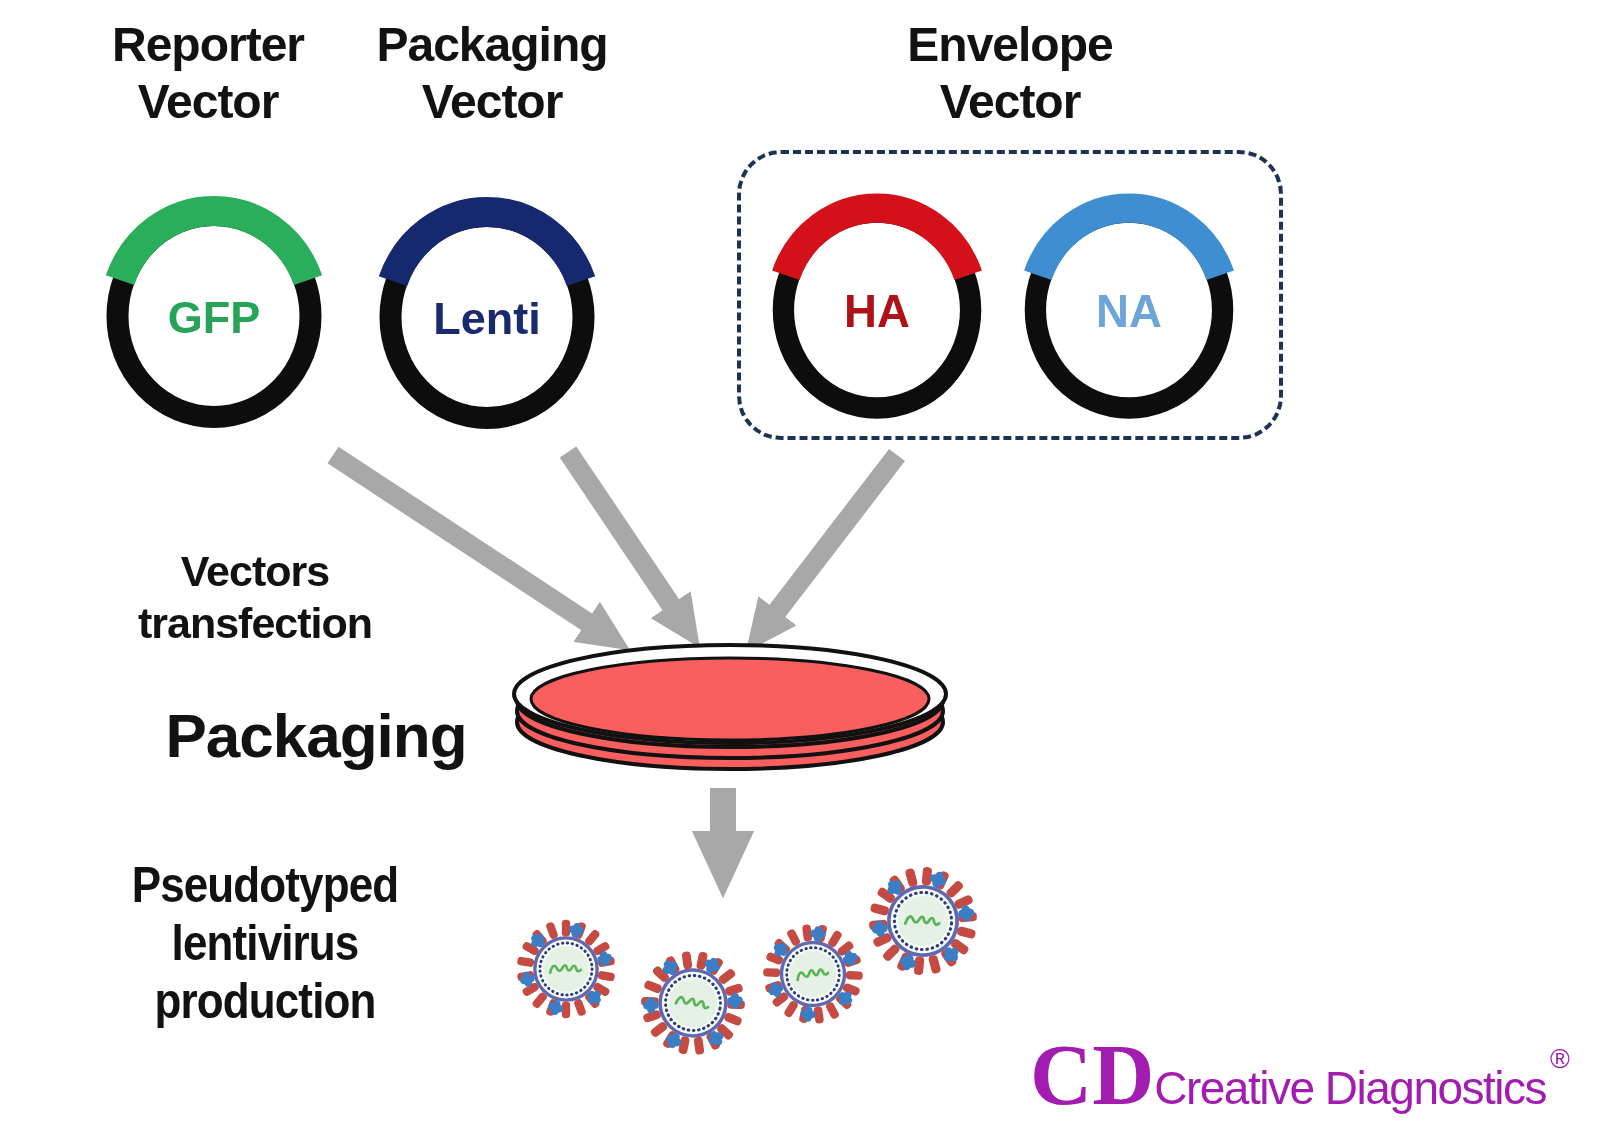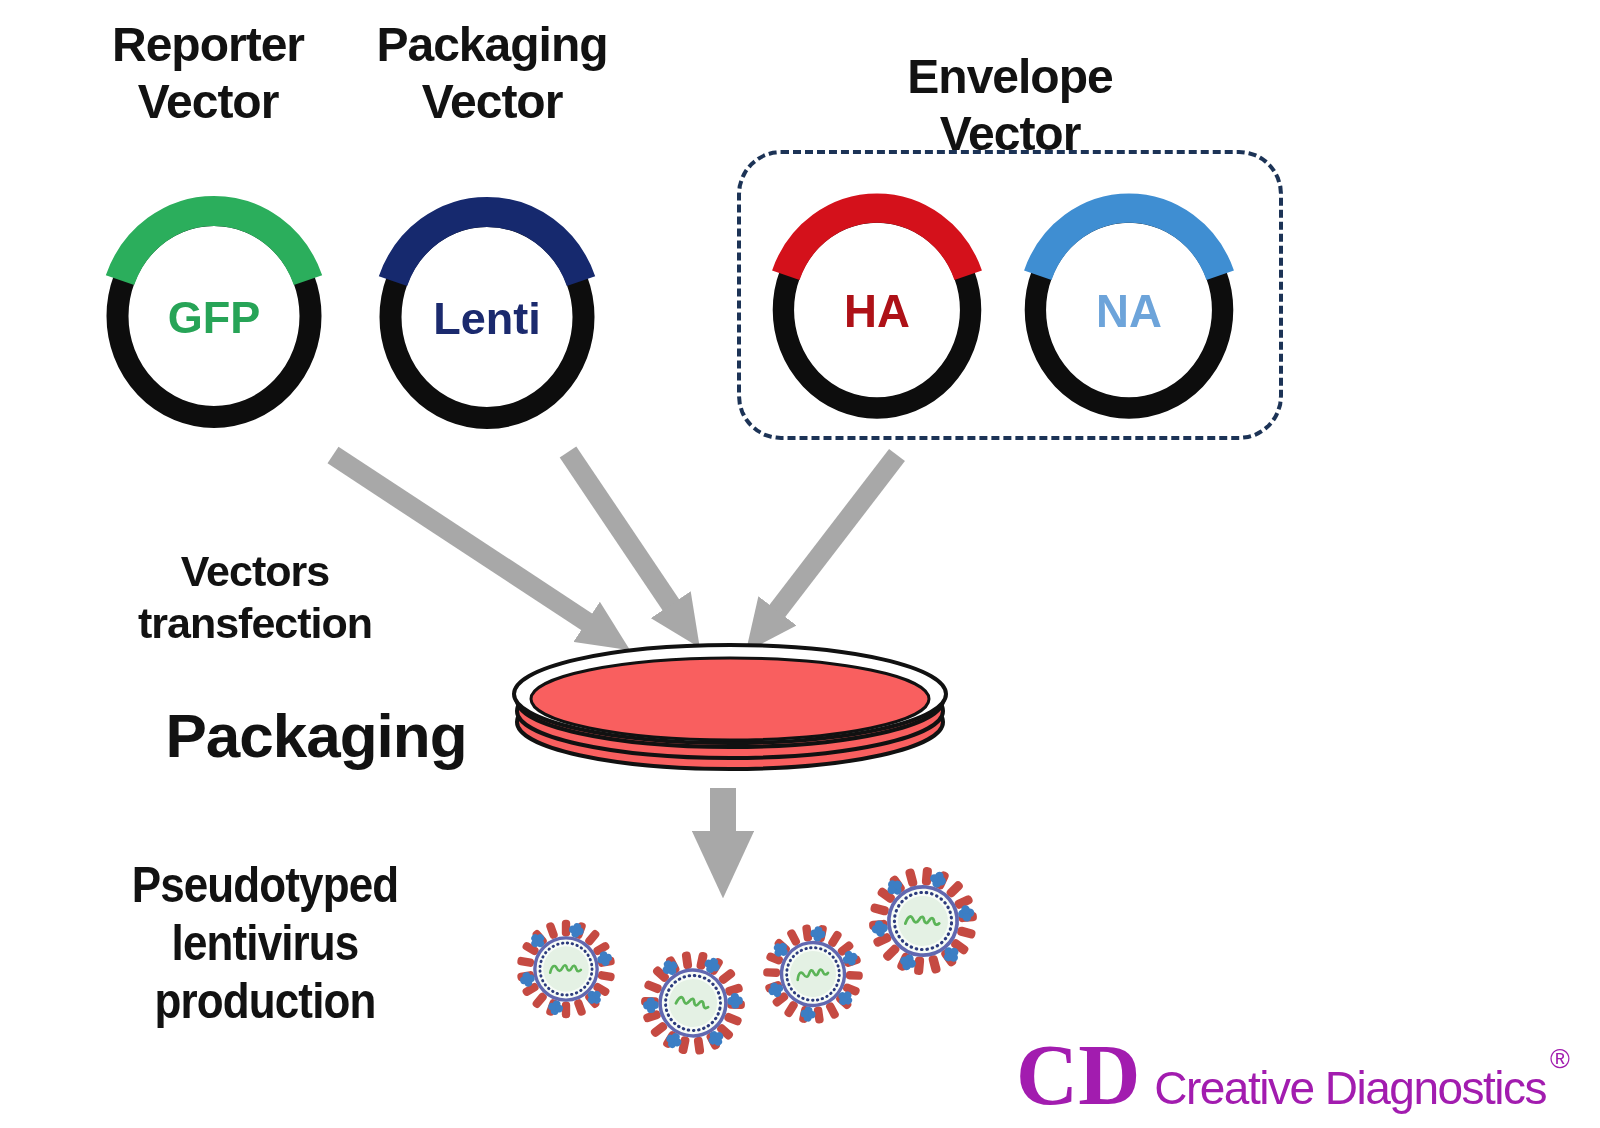--- a/index.html
+++ b/index.html
@@ -23,33 +23,33 @@
     left:737px;top:150px;width:546px;height:290px;
     border:4px dashed #1c3356;border-radius:44px;box-sizing:border-box;
     background:transparent;
   }
   .diagram-svg{left:0;top:0;width:1600px;height:1128px;}
   .logo{
     right:30px;top:1032px;display:flex;align-items:baseline;
     color:#a21caf;
   }
   .logo-cd{font-family:"Liberation Serif",serif;font-weight:bold;font-size:86px;line-height:1;}
-  .logo-name{font-size:46px;letter-spacing:-1.5px;margin-left:14px;font-weight:400;}
+  .logo-name{font-size:46px;letter-spacing:-1.5px;font-weight:400;}
   .logo-reg{font-size:27px;position:relative;top:-36px;margin-left:4px;}
 </style>
 </head>
 <body>
 
 <div class="canvas">
 
   <div class="abs label vec-title" style="left:8px;">Reporter
 Vector</div>
   <div class="abs label vec-title" style="left:292px;">Packaging
 Vector</div>
-  <div class="abs label vec-title" style="left:810px;margin-top:32px;">Envelope
+  <div class="abs label vec-title" style="left:810px;">Envelope
 Vector</div>
 
   <div class="abs envelope-box"></div>
 
   <div class="abs label step-transfection">Vectors
 transfection</div>
   <div class="abs label step-packaging">Packaging</div>
   <div class="abs label step-production">Pseudotyped
 lentivirus
 production</div>

